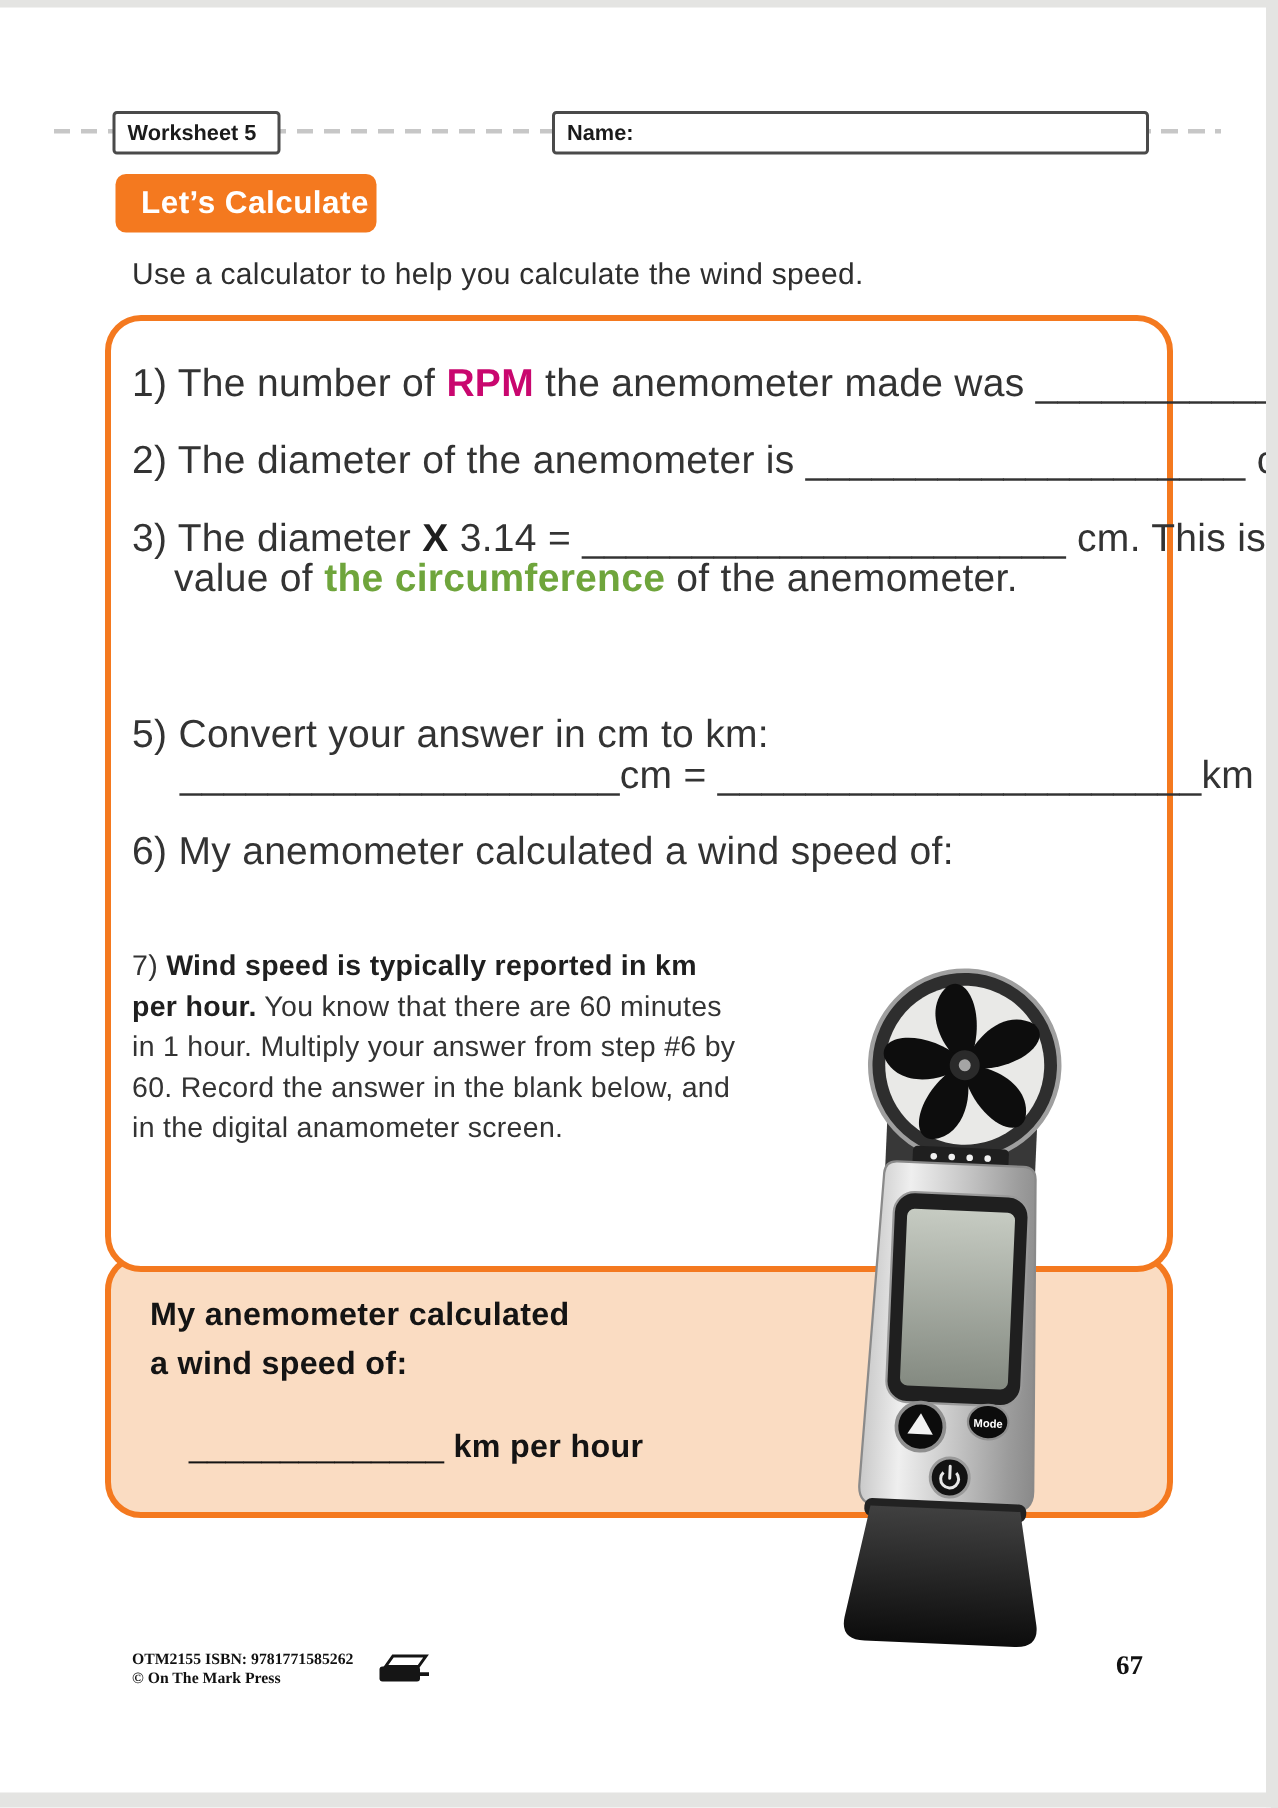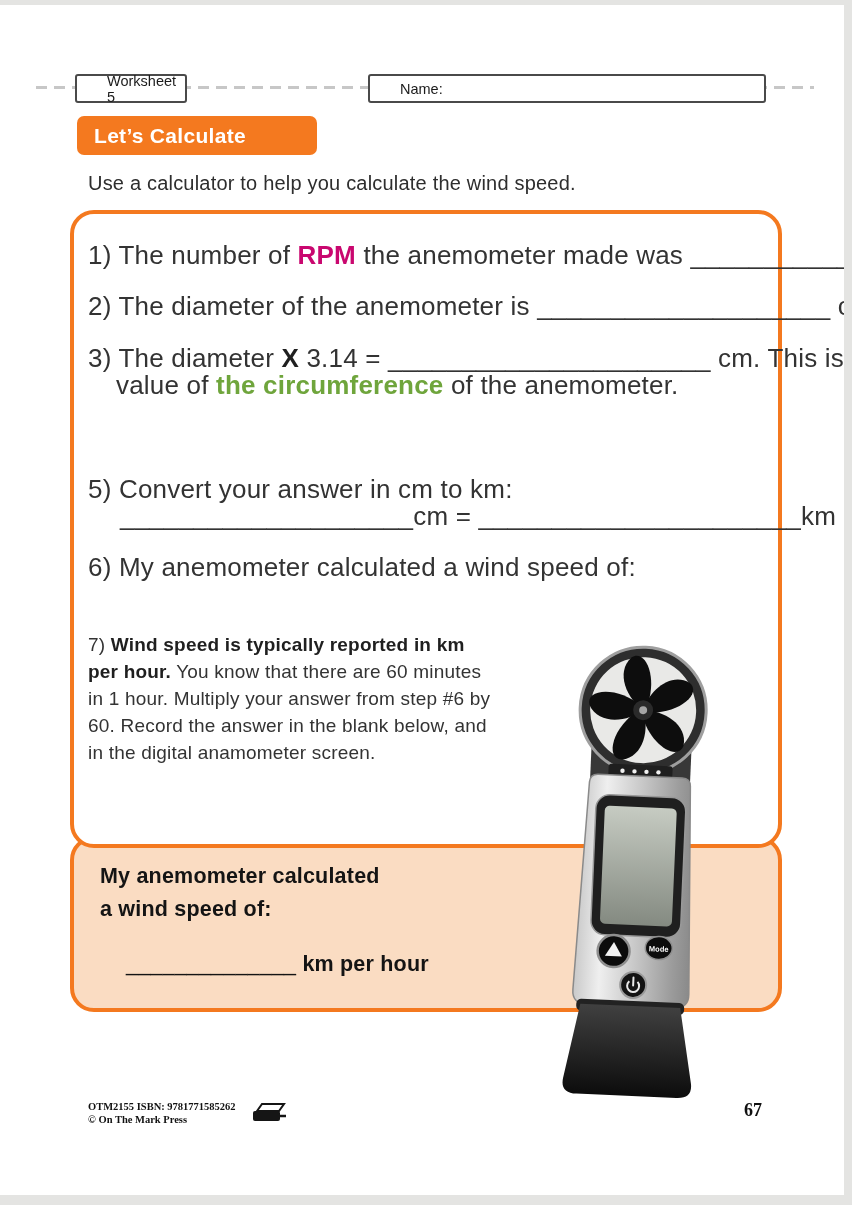--- a/index.html
+++ b/index.html
@@ -8,25 +8,25 @@
   .page{position:absolute;left:0;top:0;width:852px;height:1205px;background:#fff}
   .edge{position:absolute;background:#e4e4e2;z-index:20}
   .edge-top{left:0;top:0;width:852px;height:5px}
   .edge-bottom{left:0;top:1195px;width:852px;height:10px}
   .edge-right{left:844px;top:0;width:8px;height:1205px}
 
   .dash-line{position:absolute;left:36px;top:86px;width:778px;height:3px;z-index:1;
              background:repeating-linear-gradient(90deg,#c7c7c7 0 11px,transparent 11px 18px)}
   .hbox{position:absolute;top:74px;height:29px;background:#fff;border:2px solid #4a4a4a;
         border-radius:3px;display:flex;align-items:center;box-sizing:border-box;
-        padding-left:30px;font-size:14.5px;font-weight:normal;color:#1b1b1b;z-index:2}
+        padding-left:8px;font-size:14.5px;font-weight:bold;color:#1b1b1b;z-index:2}
   .ws-box{left:75px;width:112px}
   .name-box{left:368px;width:398px}
 
-  .badge{position:absolute;left:77px;top:116px;width:240px;height:39px;background:#f4791f;
+  .badge{position:absolute;left:77px;top:116px;width:174px;height:39px;background:#f4791f;
          border-radius:7px;display:flex;align-items:center;box-sizing:border-box;
          padding-left:17px;color:#fff;font-size:21px;font-weight:bold;letter-spacing:.3px;z-index:2}
 
   .intro{position:absolute;left:88px;top:172px;font-size:20px;color:#2e2e2e;
          letter-spacing:.2px;z-index:2;white-space:nowrap}
 
   .qbox{position:absolute;left:70px;top:210px;width:712px;height:638px;background:#fff;
         border:4px solid #f4791f;border-radius:24px;box-sizing:border-box;z-index:2}
   .peachbox{position:absolute;left:70px;top:836px;width:712px;height:176px;background:#fadcc2;
         border:4px solid #f4791f;border-radius:24px;box-sizing:border-box;z-index:1}

